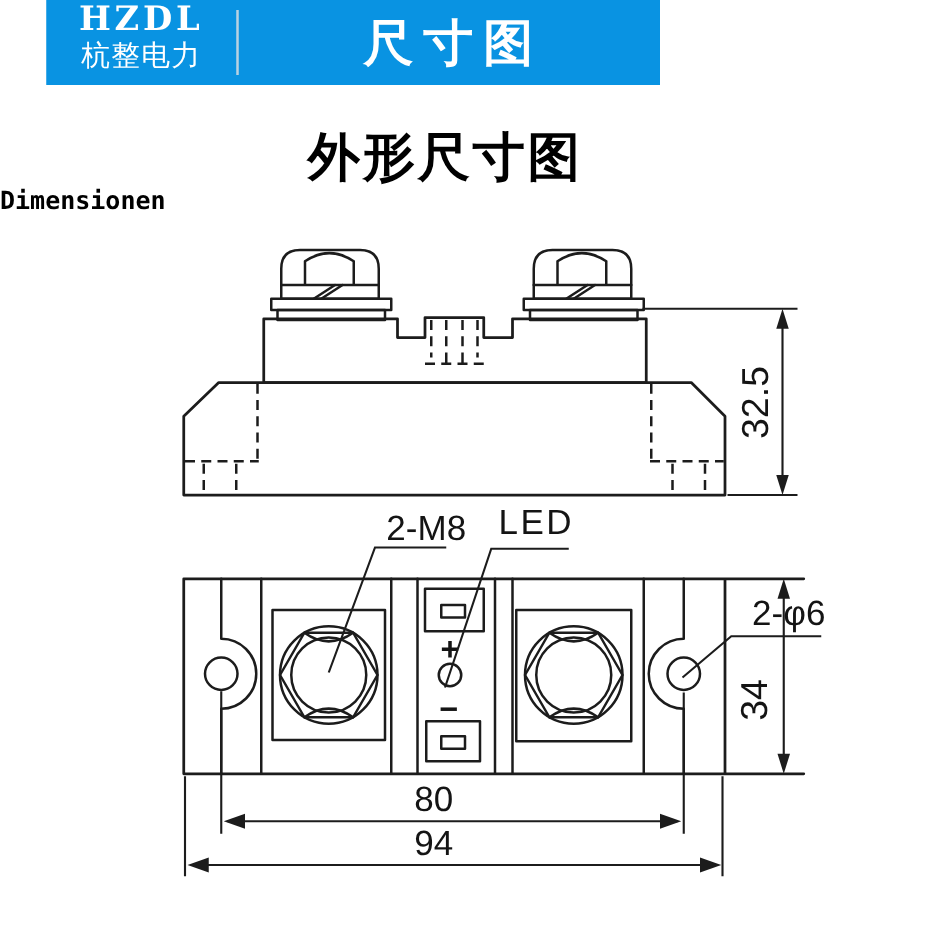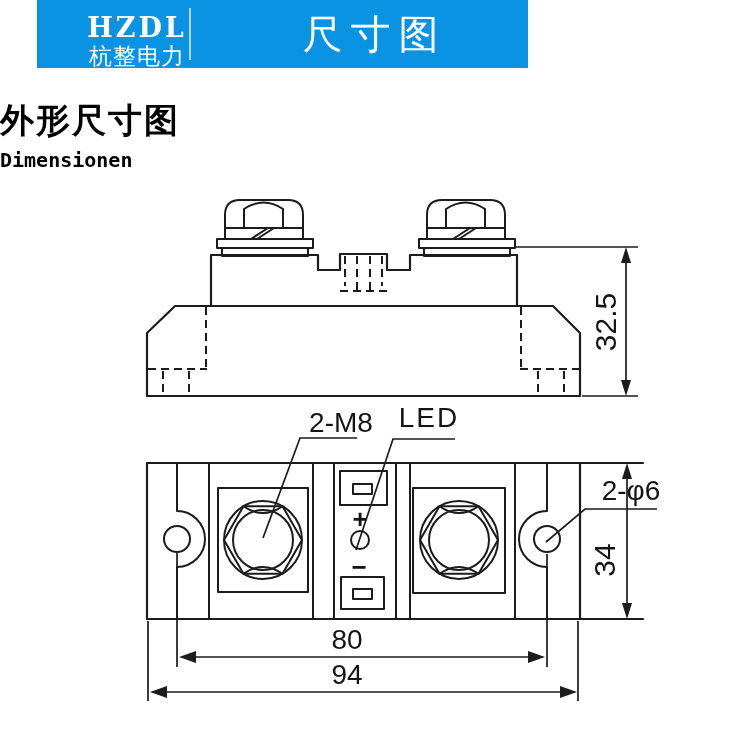--- a/index.html
+++ b/index.html
@@ -2,31 +2,31 @@
 <html><head>
 <meta charset="utf-8">
 <style>
   html,body{margin:0;padding:0;background:#ffffff;}
   #page{position:relative;width:750px;height:750px;background:#ffffff;overflow:hidden;
         font-family:"Liberation Sans",sans-serif;}
 
   
   #header{position:absolute;left:37px;top:0;width:491px;height:68px;background:#0993e2;
           display:flex;align-items:stretch;}
-  #logo{width:152px;display:flex;flex-direction:column;align-items:center;justify-content:flex-end;
-        color:#fff;line-height:1.05;padding-top:2px;margin-left:24px;}
+  #logo{width:152px;display:flex;flex-direction:column;align-items:center;justify-content:flex-start;
+        color:#fff;line-height:1.05;padding-top:2px;}
   #logo .l1{font-family:"DejaVu Serif",serif;font-weight:bold;font-size:27px;letter-spacing:3px;}
   #logo .l2{font-weight:normal;font-size:23px;letter-spacing:1px;margin-top:2px;}
   #hdr-divider{position:absolute;left:152px;top:8px;width:2px;height:52px;background:#d8dde2;opacity:.85;}
   #hdr-title{flex:1;display:flex;align-items:center;justify-content:center;color:#fff;
-             font-size:40px;font-weight:normal;letter-spacing:8px;padding-left:8px;}
+             font-size:40px;font-weight:bold;letter-spacing:8px;padding-left:8px;}
 
   
-  #main-title{position:absolute;left:0;top:98px;width:712px;
-              font-size:34px;font-weight:bold;color:#000;letter-spacing:2px;}
+  #main-title{position:absolute;left:0;top:98px;width:712px;text-align:center;
+              font-size:42px;font-weight:bold;color:#000;letter-spacing:2px;}
   #sub-title{position:absolute;left:0;top:148px;width:728px;
              font-family:"DejaVu Sans Mono",monospace;font-weight:bold;font-size:20px;color:#000;}
 
   
   #drawing{position:absolute;left:0;top:0;width:750px;height:750px;}
   .ln   {fill:none;stroke:#1c1c1c;stroke-width:2.2;stroke-linejoin:round;stroke-linecap:round;}
   .ln2  {fill:none;stroke:#1c1c1c;stroke-width:2;stroke-linejoin:round;stroke-linecap:round;}
   .dash {fill:none;stroke:#1c1c1c;stroke-width:2;stroke-dasharray:8 5;stroke-linecap:butt;}
   .dim  {fill:none;stroke:#1c1c1c;stroke-width:1.7;}
   .arr  {fill:#1c1c1c;stroke:none;}

